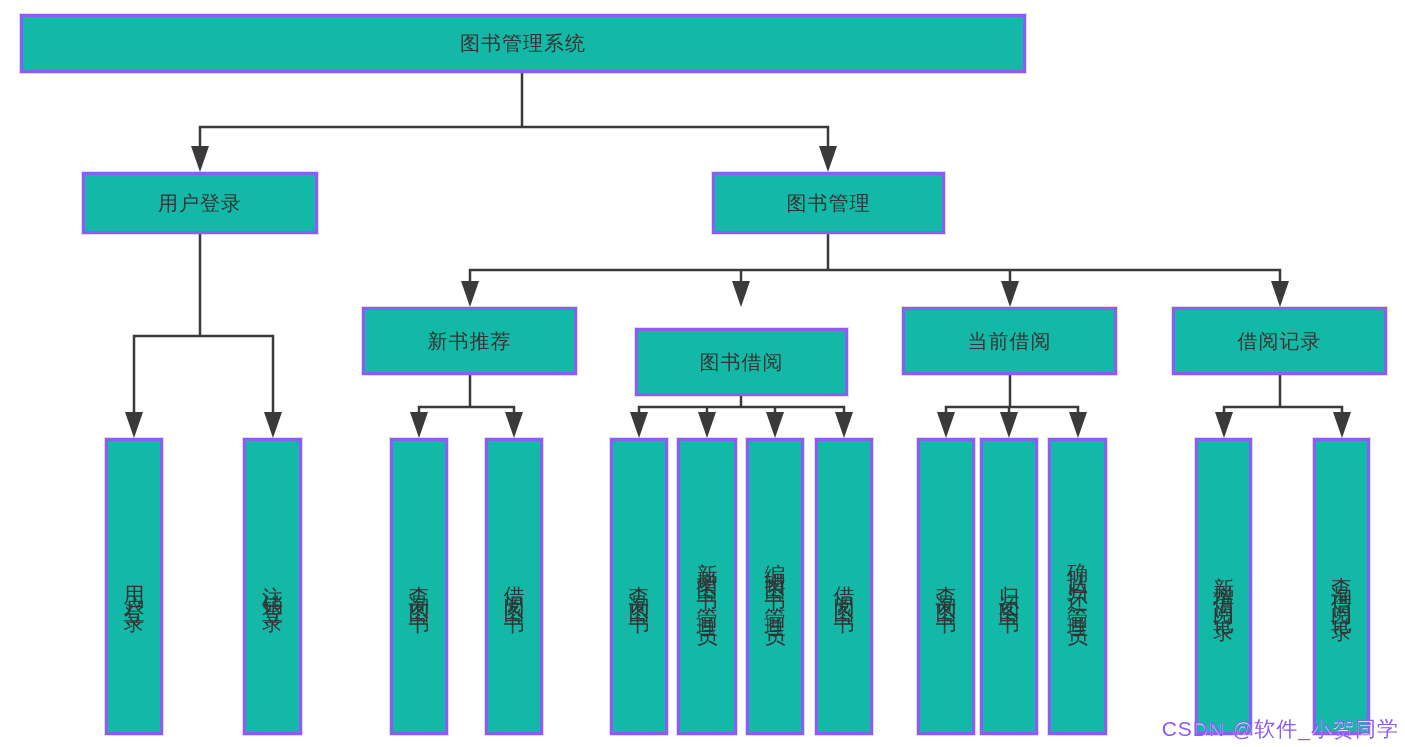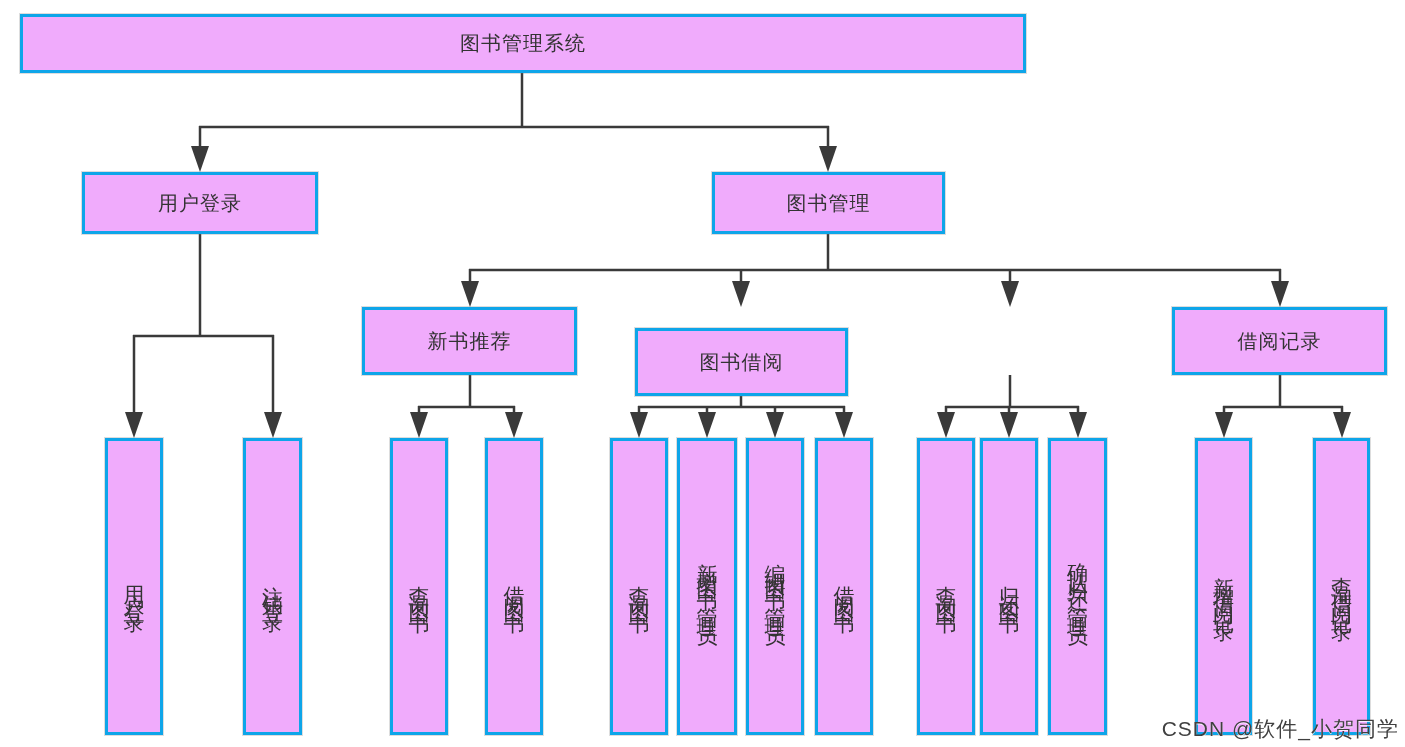--- a/index.html
+++ b/index.html
@@ -13,22 +13,22 @@
   }
   .connectors {
     position: absolute;
     left: 0; top: 0;
     width: 1405px; height: 747px;
     pointer-events: none;
   }
   .node {
     position: absolute;
     box-sizing: border-box;
-    border: 3px solid #0ea5e9;
-    background: #f0abfc;
+    border: 3px solid #8b5cf6;
+    background: #14b8a6;
     color: #333333;
     display: flex;
     align-items: center;
     justify-content: center;
     box-shadow: 0 0 0 1px rgba(120,120,120,0.25);
   }
   .node-root   { font-size: 20px; letter-spacing: 1px; }
   .node-branch { font-size: 20px; letter-spacing: 1px; }
   .node-mid    { font-size: 20px; letter-spacing: 1px; }
   .node-leaf   { font-size: 21px; }
@@ -37,21 +37,21 @@
     text-orientation: mixed;
     letter-spacing: 9px;
     white-space: nowrap;
     max-height: 290px;
   }
   .watermark {
     position: absolute;
     right: 6px;
     bottom: 4px;
     font-size: 21px;
-    color: #404040;
+    color: #8b5cf6;
     letter-spacing: 1px;
     text-shadow: 0 1px 0 rgba(255,255,255,0.8);
     z-index: 10;
     white-space: nowrap;
   }
 </style>
 </head>
 <body>
 
 <div class="canvas">
@@ -132,20 +132,23 @@
   <div class="node node-mid" style="left:362px; top:307px; width:215px; height:68px;">
     <span>新书推荐</span>
   </div>
 
   <div class="node node-branch" style="left:712px; top:172px; width:233px; height:62px;">
     <span>图书管理</span>
   </div>
   <div class="node node-mid" style="left:635px; top:307px; width:213px; height:68px;margin-top:21px;">
     <span>图书借阅</span>
   </div>
+  <div class="node node-mid" style="left:902px; top:307px; width:215px; height:68px;">
+    <span>当前借阅</span>
+  </div>
   <div class="node node-mid" style="left:1172px; top:307px; width:215px; height:68px;">
     <span>借阅记录</span>
   </div>
 
   <div class="node node-leaf" style="left:105px; top:438px; width:58px; height:297px;">
     <span class="vtext">用户登录</span>
   </div>
   <div class="node node-leaf" style="left:243px; top:438px; width:59px; height:297px;">
     <span class="vtext">注销登录</span>
   </div>

